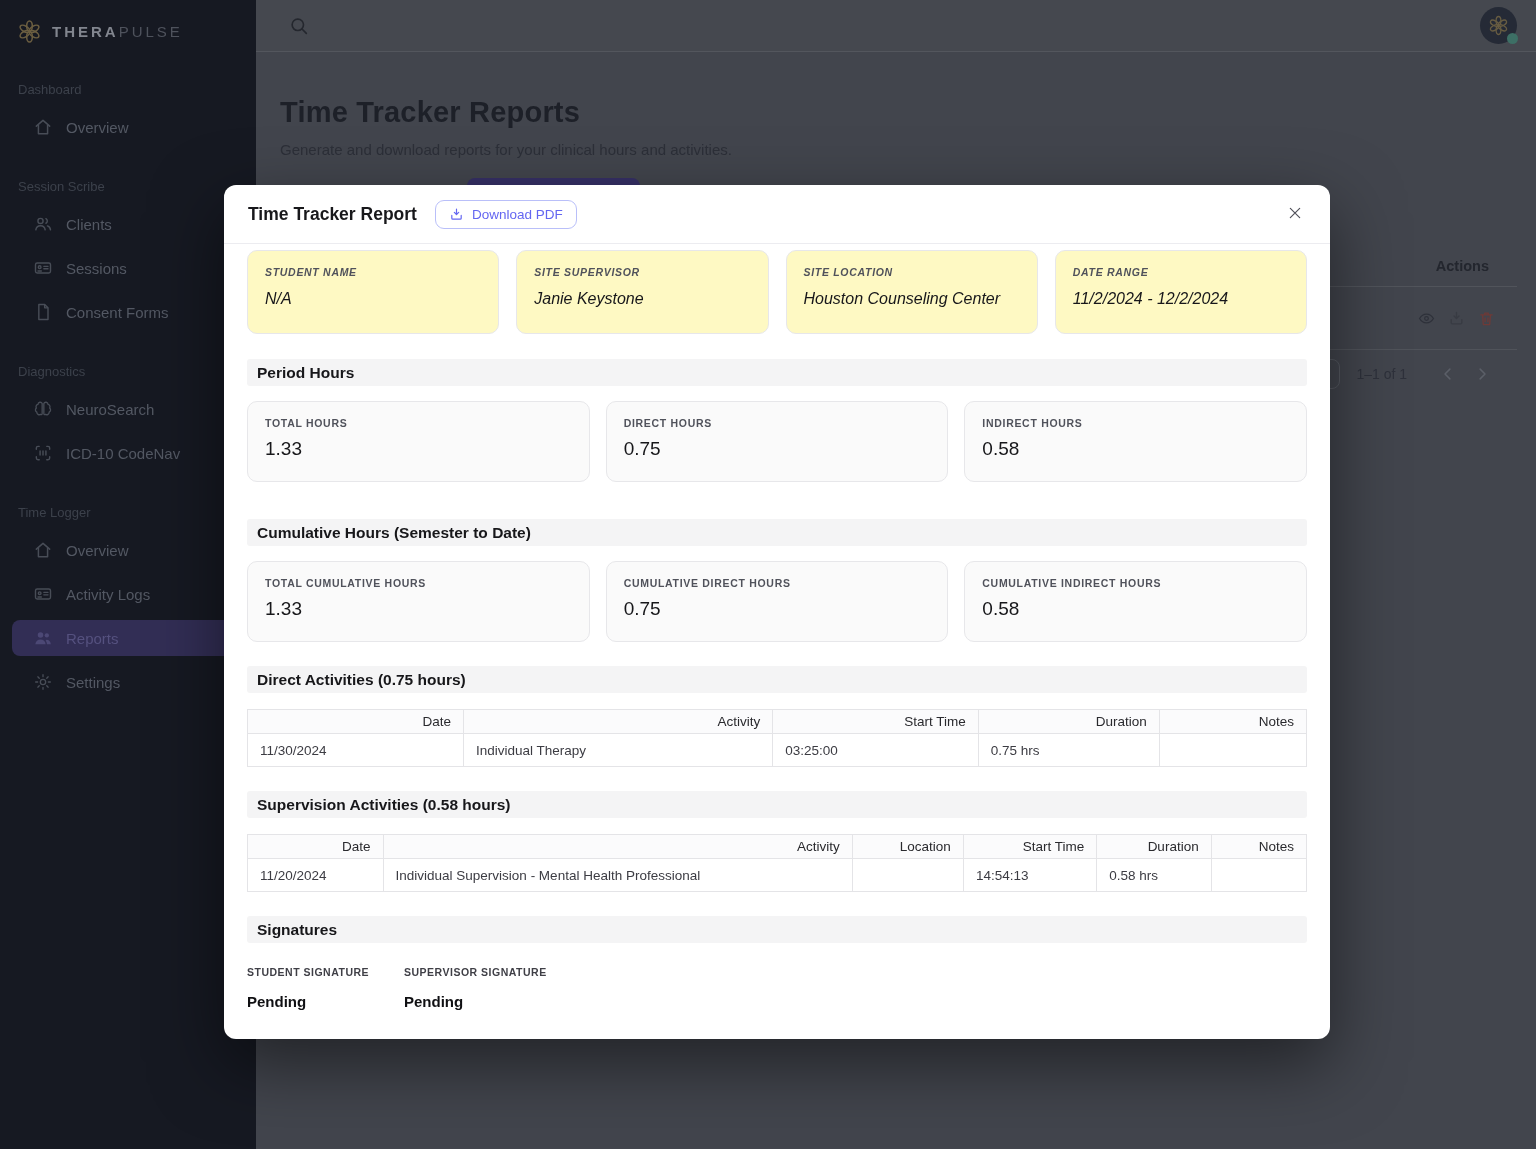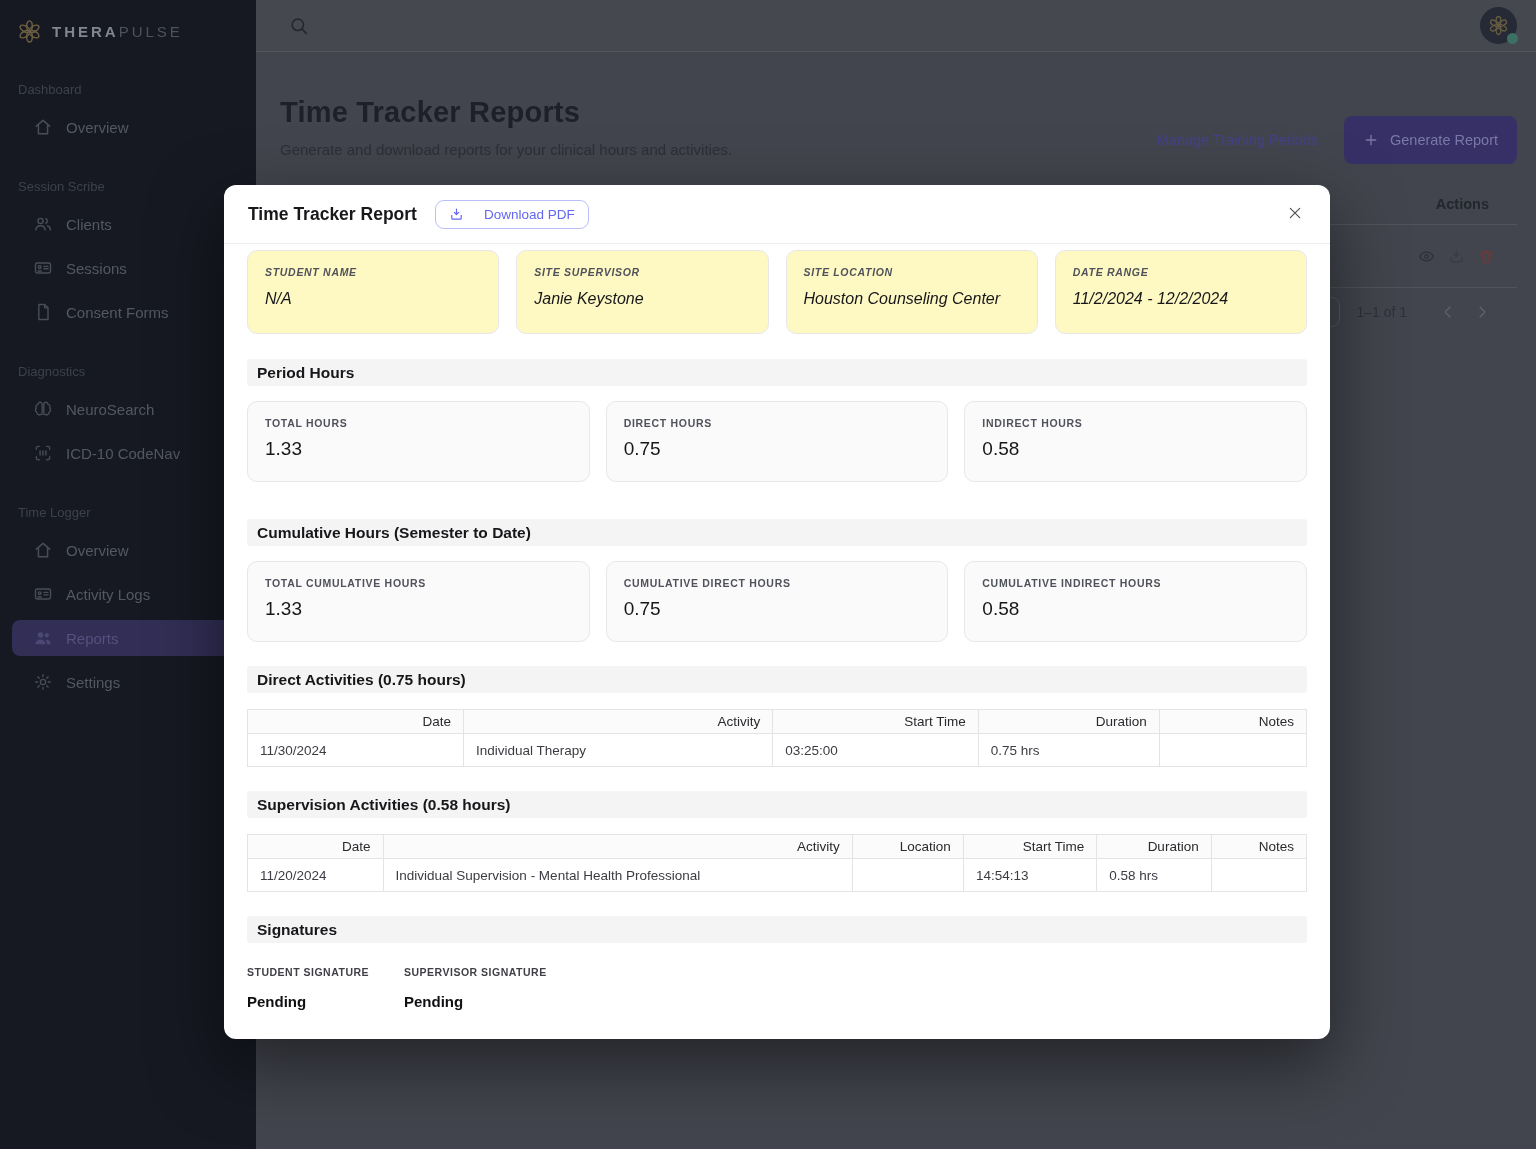--- a/index.html
+++ b/index.html
@@ -29,21 +29,21 @@
   .topbar { height:52px; flex:none; background:#45484f; border-bottom:1px solid #53565d;
     display:flex; align-items:center; padding:0 19px 0 32px; }
   .search-btn { width:22px; height:22px; color:#24272e; cursor:pointer; }
   .search-btn svg { width:22px; height:22px; }
   .avatar { margin-left:auto; width:37px; height:37px; border-radius:50%; background:#252a36;
     position:relative; display:flex; align-items:center; justify-content:center; cursor:pointer; }
   .avatar svg { width:23px; height:23px; color:#675c42; }
   .avatar .dot { position:absolute; right:-1px; bottom:0; width:11px; height:11px;
     border-radius:50%; background:#3d6f65; }
 
-  .page-head { display:flex; align-items:flex-start; justify-content:space-between; padding:44px 19px 0 24px; }
+  .page-head { display:flex; align-items:flex-start; justify-content:space-between; padding:44px 19px 0 24px;flex-direction:column; }
   .page-title { margin:0; font-size:29px; font-weight:700; color:#1d2028; letter-spacing:.2px; }
   .page-subtitle { margin:12px 0 0; font-size:15px; color:#2c2f38; }
   .head-actions { display:flex; align-items:center; gap:26px; margin-top:20px; }
   .link-btn { color:#46408a; font-size:14.5px; font-weight:500; cursor:pointer; white-space:nowrap; }
   .btn-primary { display:flex; align-items:center; gap:11px; background:#363066; color:#7b77a6;
     font-size:14.5px; font-weight:500; padding:16px 19px; border-radius:8px; border:none; cursor:pointer; }
   .btn-primary svg { width:16px; height:16px; }
 
   .table-card { margin:20px 19px 0 24px; }
   .t-head { height:41px; display:flex; align-items:center; justify-content:flex-end; padding:0 28px;
@@ -61,21 +61,21 @@
   .page-select svg { width:12px; height:12px; color:#4e525a; }
   .pager-btn { width:18px; height:18px; color:#5b5f68; cursor:pointer; }
   .pager-btn svg { width:18px; height:18px; }
   .range-label { margin-right:16px; }
 
   
   .modal { position:absolute; left:224px; top:185px; width:1106px; height:854px; background:#ffffff;
     border-radius:12px; box-shadow:0 25px 70px rgba(0,0,0,.5); z-index:10; overflow:hidden; }
   .m-head { display:flex; align-items:center; gap:18px; height:59px; padding:0 24px; border-bottom:1px solid #ececf0; }
   .m-title { font-size:17.5px; font-weight:700; color:#18181b; }
-  .btn-download { display:inline-flex; align-items:center; gap:20px; color:#6366f1; background:#fff;
+  .btn-download { display:inline-flex; align-items:center; gap:8px; color:#6366f1; background:#fff;
     border:1.5px solid #b9bff9; border-radius:9px; padding:6px 13px; font-size:13.5px; font-weight:500;
     font-family:inherit; cursor:pointer; }
   .btn-download svg { width:15px; height:15px; }
   .m-close { margin-left:auto; width:22px; height:22px; color:#52525b; cursor:pointer; background:none; border:none; padding:0; }
   .m-close svg { width:16px; height:16px; }
 
   .m-body { padding:6px 23px 0; }
   .info-grid { display:grid; grid-template-columns:repeat(4,1fr); gap:17px; }
   .info-card { background:#fef9c3; border:1px solid #e7e7ea; border-radius:10px; padding:15px 17px; height:84px;font-style:italic; }
   .card-label { font-size:10.5px; font-weight:600; color:#50525b; letter-spacing:.7px; }

